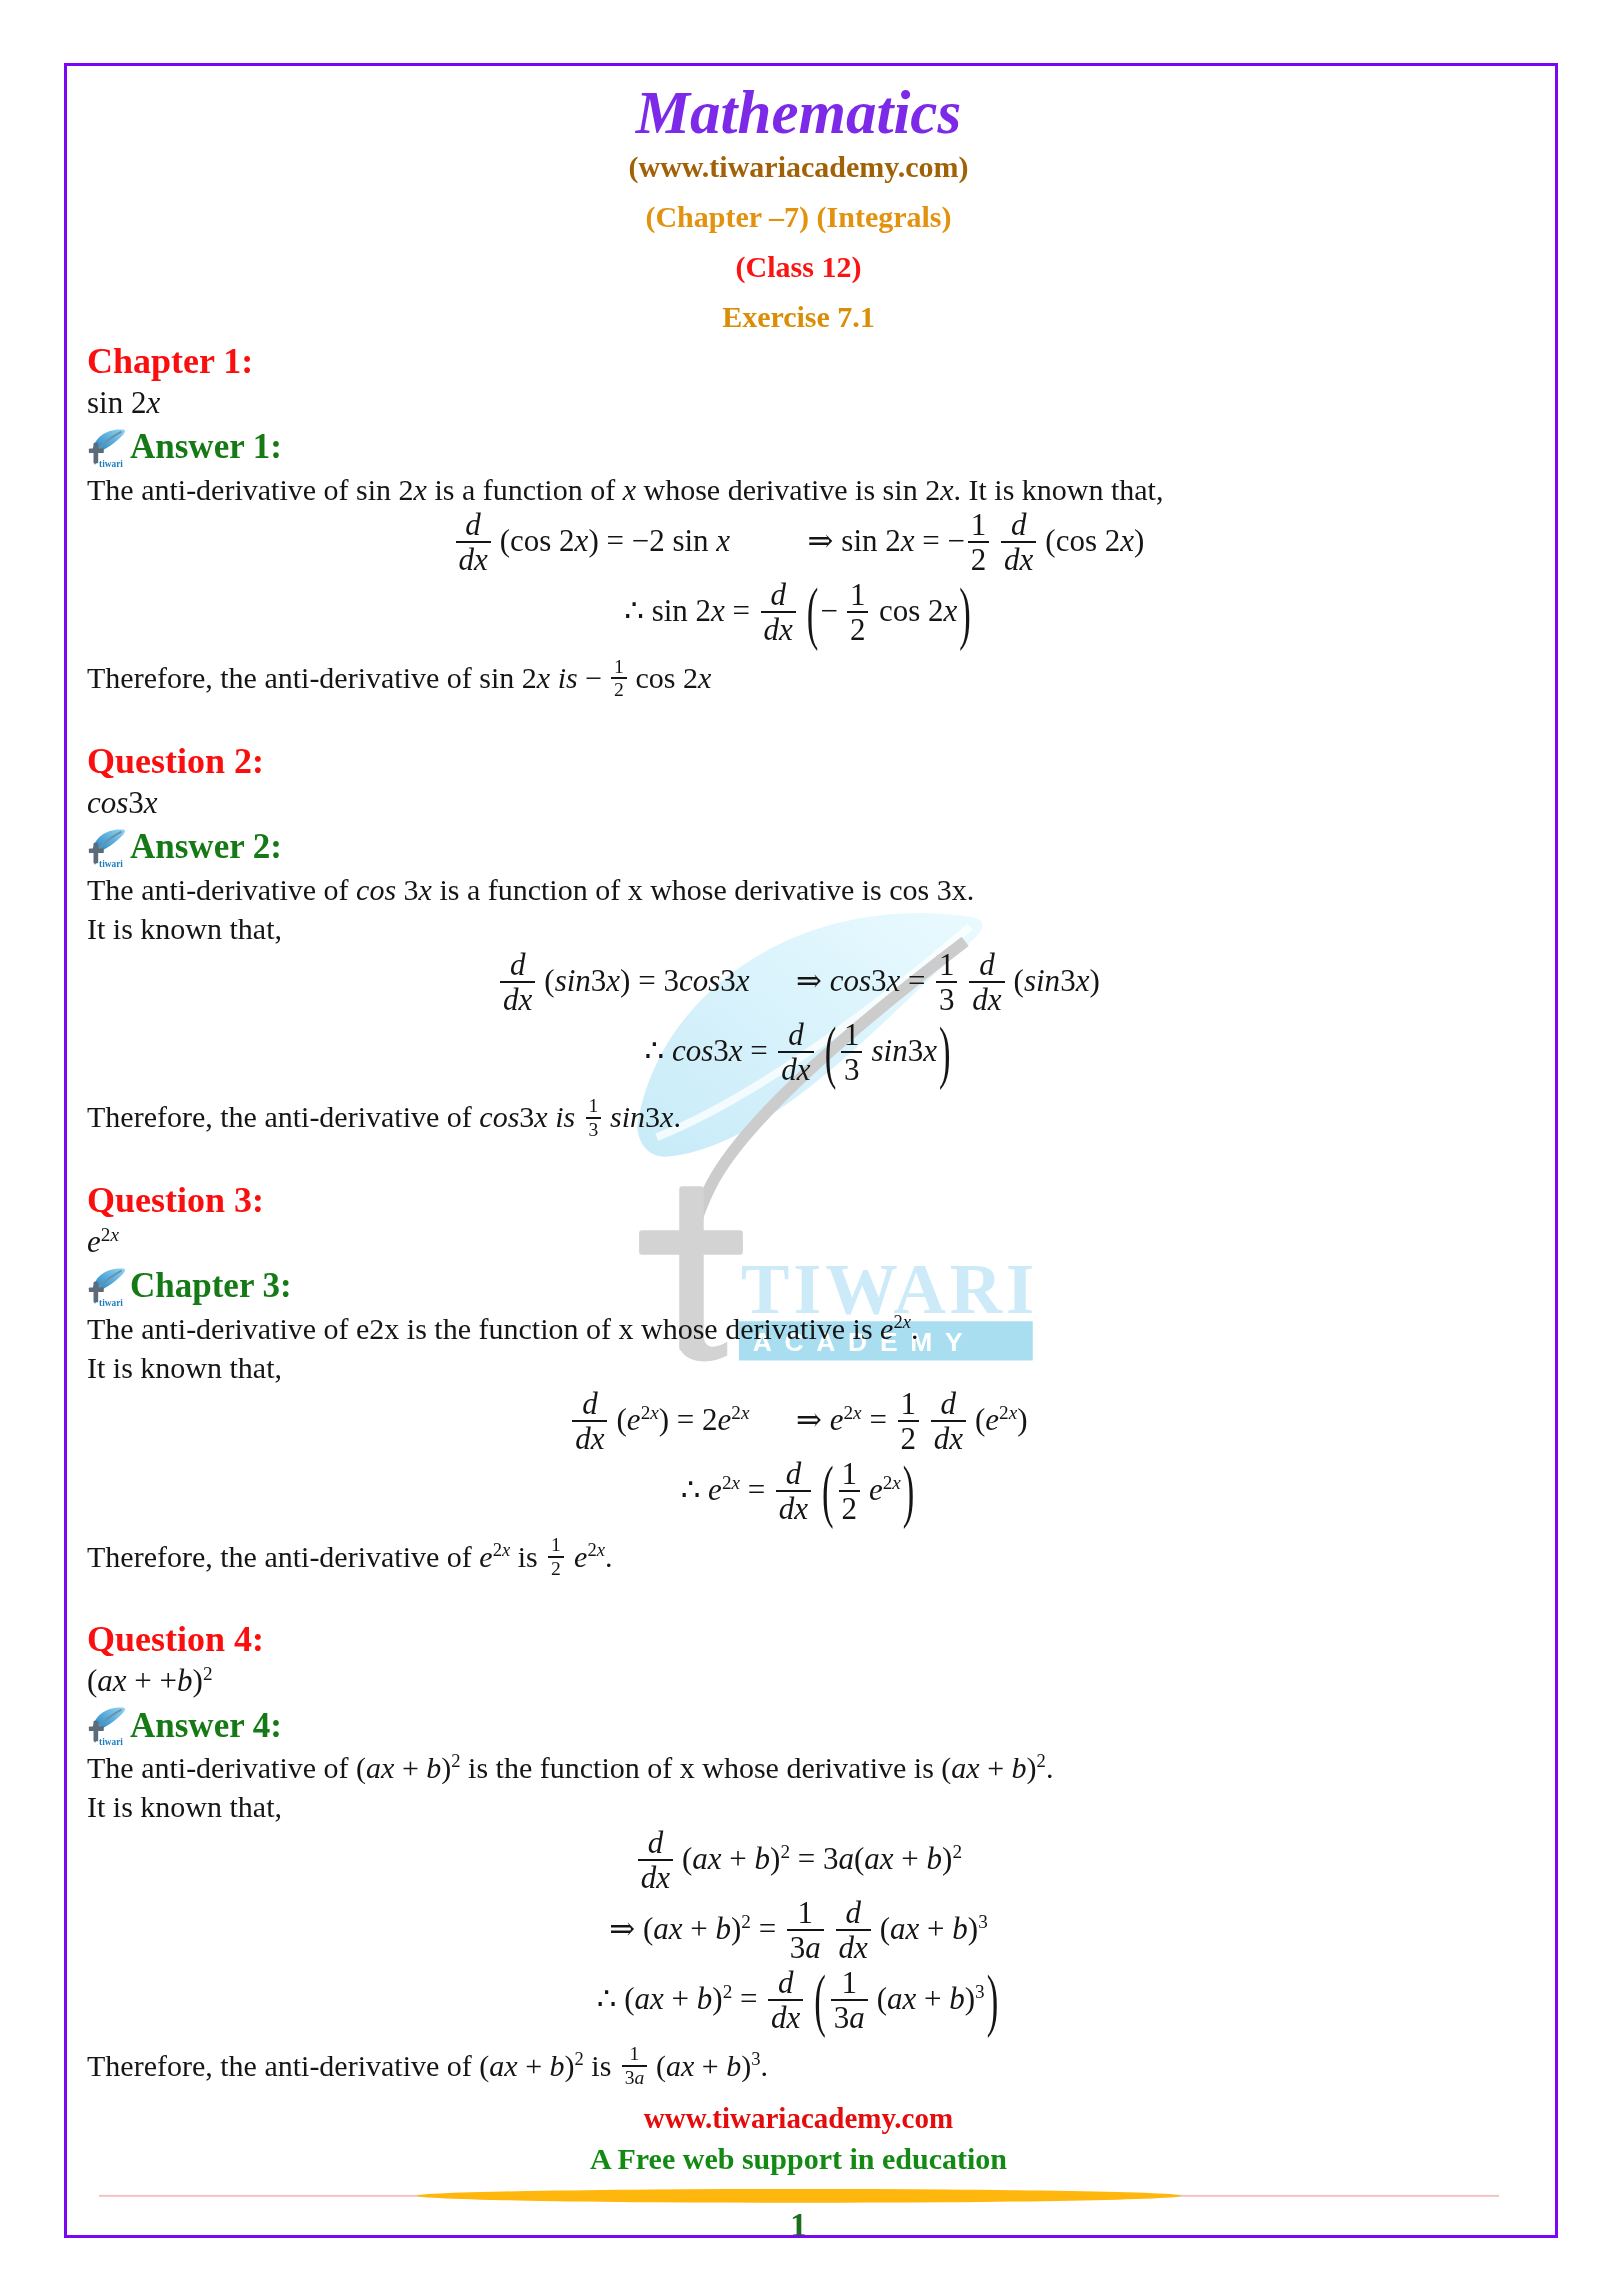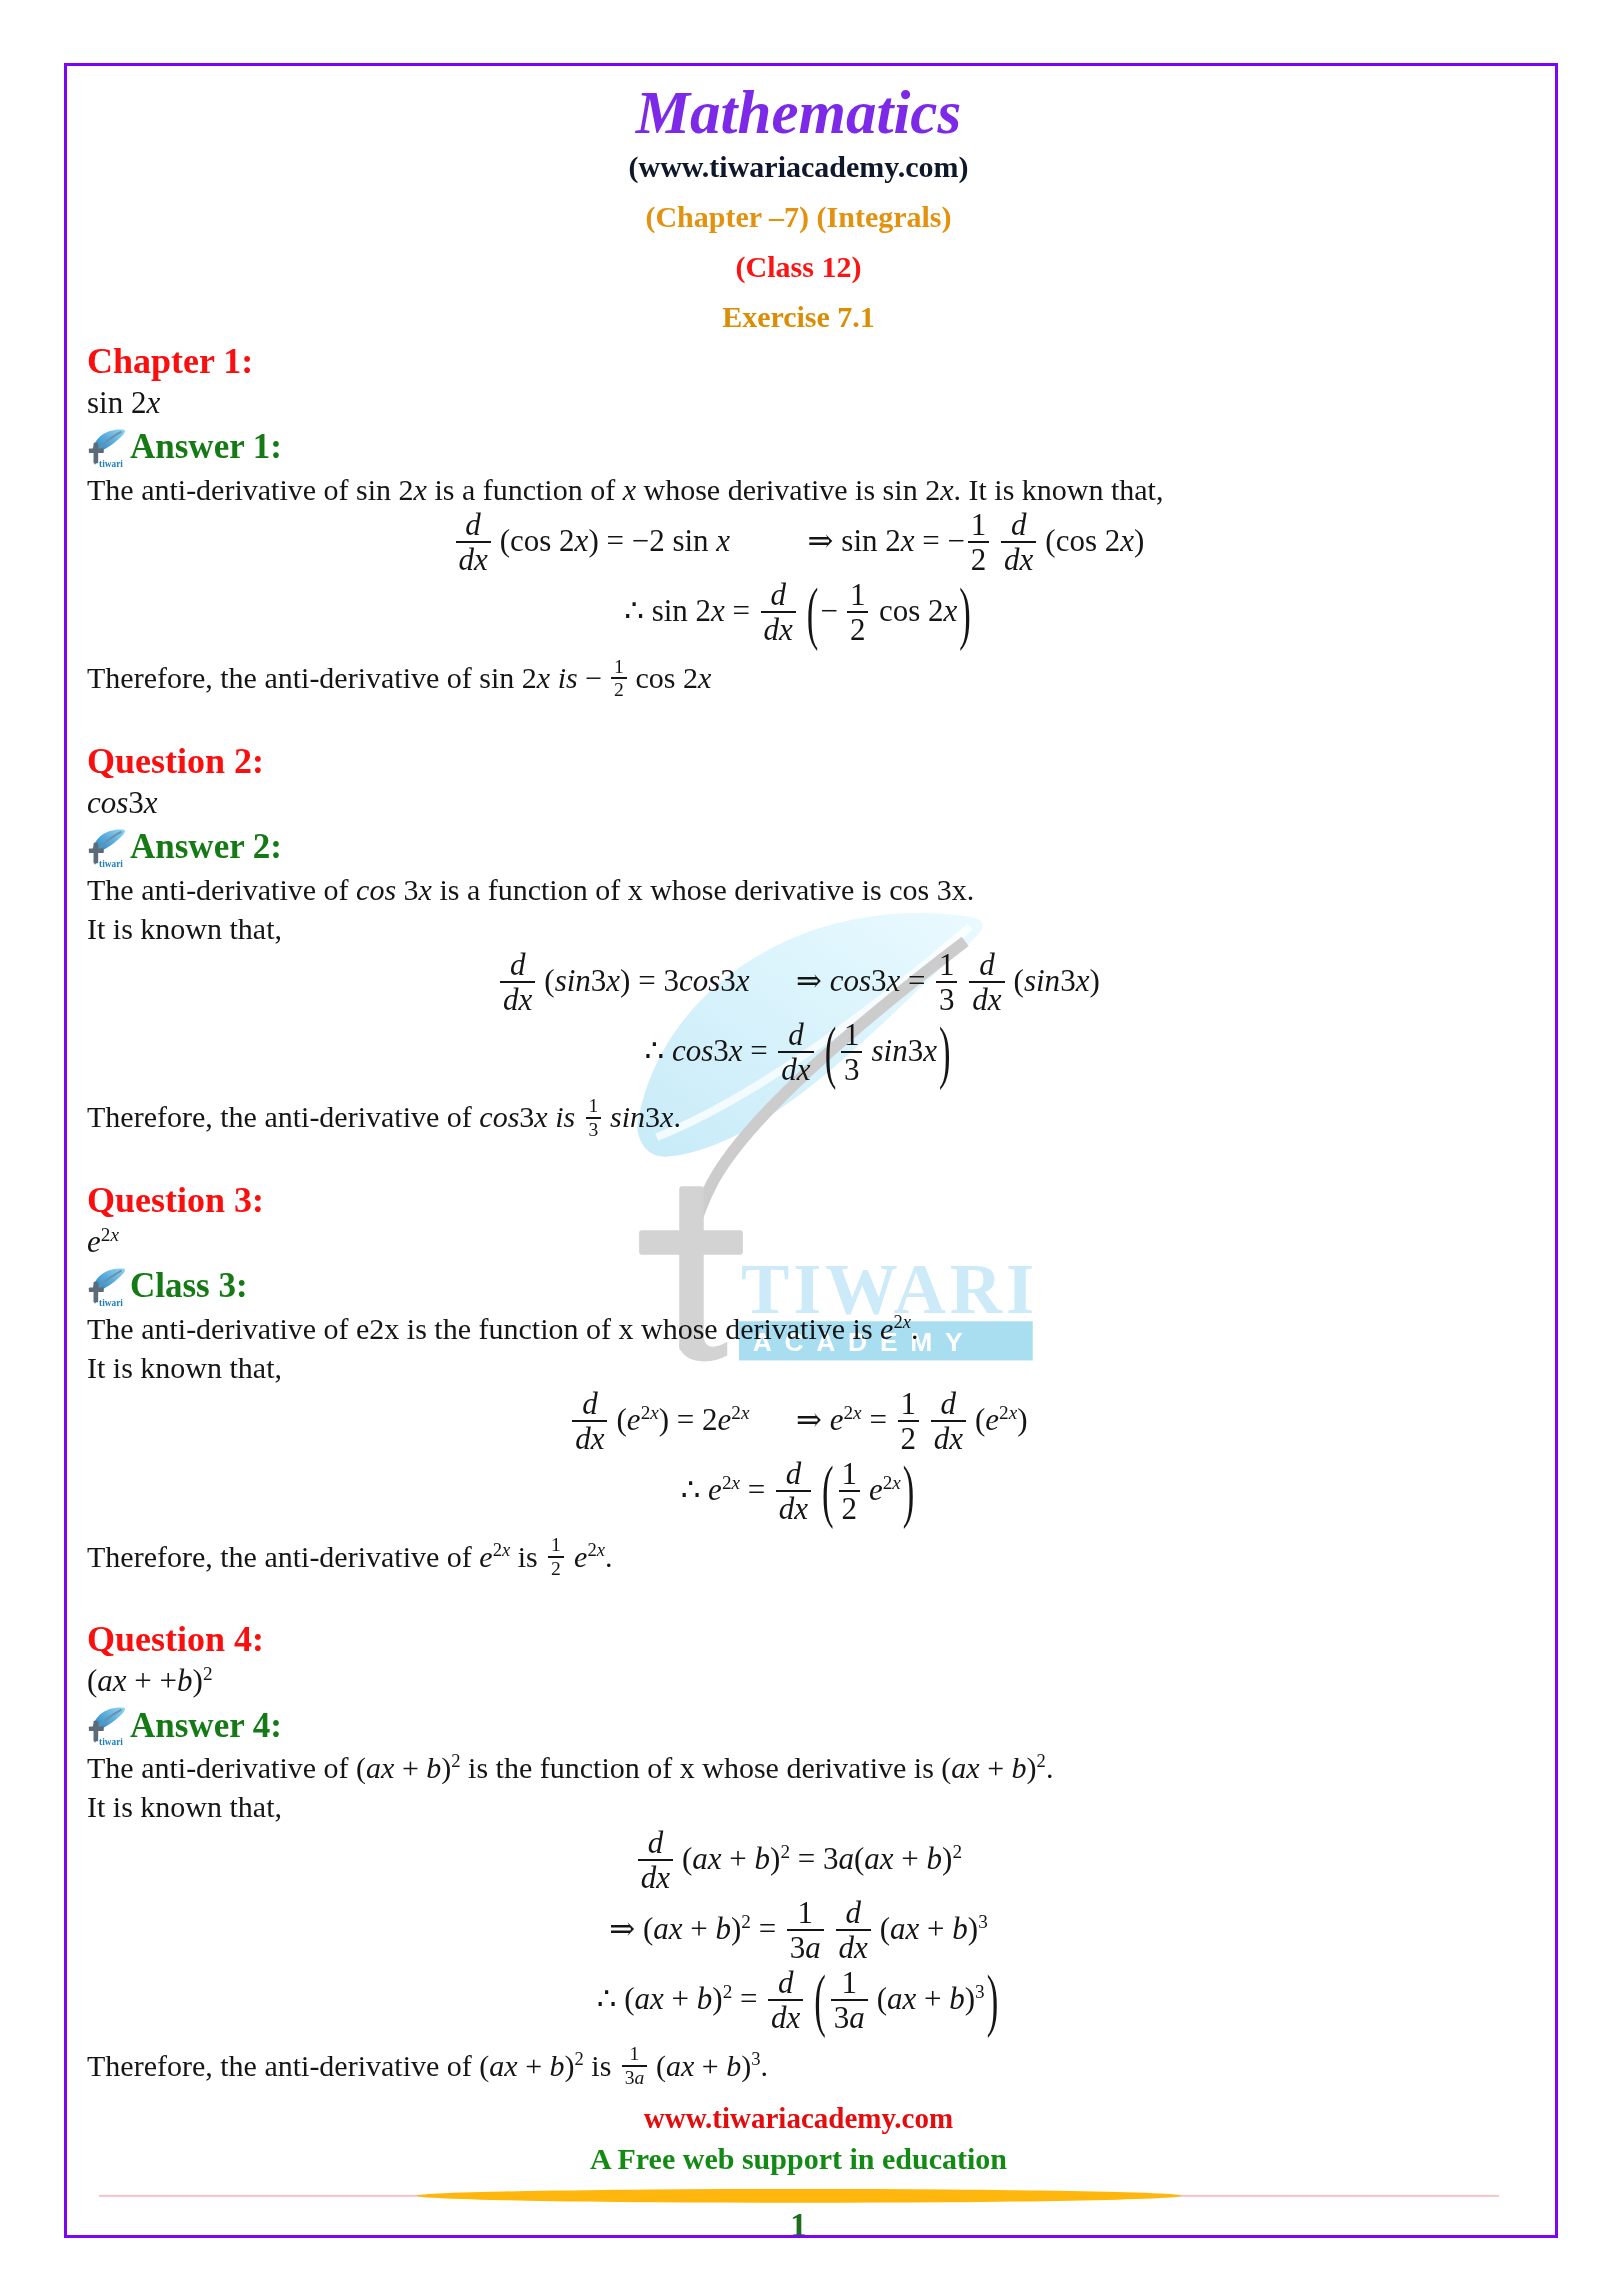--- a/index.html
+++ b/index.html
@@ -10,21 +10,21 @@
   }
   .frame {
     position:absolute; left:64px; top:63px; right:62px; bottom:55px;
     border:3.9px solid #7a06f5; pointer-events:none; z-index:2;
   }
   .watermark { position:absolute; left:578px; top:863px; width:461px; height:519px; z-index:0; }
   .content { position:relative; z-index:1; padding:82px 110px 0 87px; }
 
   .h-title { text-align:center; font-size:61px; line-height:61px; font-weight:bold; font-style:italic; color:#7d2ae8; }
   .h-sub   { text-align:center; font-weight:bold; font-size:30px; line-height:35px; margin-top:15px; }
-  .h-site     { color:#0f172a; margin-top:5.9px; }
+  .h-site     { color:#a16207; margin-top:5.9px; }
   .h-chapter  { color:#e2920e; }
   .h-class    { color:#fb1414; }
   .h-exercise { color:#d98e06;text-align:center; }
 
   .intro { margin:7.8px 0 0; font-size:30px; line-height:39px; }
 
   .q { margin:0; }
   .qlabel { margin:39px 0 0; font-size:36px; line-height:39px; font-weight:bold; color:#fa0e0e; }
   .q1 .qlabel { margin-top:7.8px; }
   .qexpr { margin-top:2px; font-size:31px; line-height:39px; }
@@ -177,21 +177,21 @@
       <h2 class="qlabel">Question 3:</h2>
       <div class="qexpr"><i>e</i><sup>2<i>x</i></sup></div>
       <div class="anshead">
         <svg class="ansicon" viewBox="0 0 44 46">
           <path d="M6 26 C 8 12, 22 2, 40 4 C 42 5, 40 9, 36 12 C 28 20, 16 28, 8 28 Z" fill="url(#ig)"></path>
           <path d="M37 6 C 26 12, 14 20, 10 30 C 8 35, 8 38, 9 41" stroke="#6f8fa6" stroke-width="2" fill="none"></path>
           <rect x="7" y="18" width="5" height="22" rx="1" fill="#5c6b77"></rect>
           <rect x="2" y="24" width="16" height="5" rx="1" fill="#5c6b77"></rect>
           <text x="13" y="44" font-size="10" font-weight="bold" fill="#1d7fc0">tiwari</text>
         </svg>
-        <span class="anslabel">Class 3:</span>
+        <span class="anslabel">Chapter 3:</span>
       </div>
       <p class="para">The anti-derivative of e2x is the function of x whose derivative is <i>e</i><sup>2<i>x</i></sup>.</p>
       <p class="para">It is known that,</p>
       <div class="mathline"><span class="frac">
             <span class="num"><i>d</i></span>
             <span class="den"><i>dx</i></span>
           </span> (<i>e</i><sup>2<i>x</i></sup>) = 2<i>e</i><sup>2<i>x</i></sup>  ⇒ <i>e</i><sup>2<i>x</i></sup> = <span class="frac">
             <span class="num">1</span>
             <span class="den">2</span>
           </span> <span class="frac">

